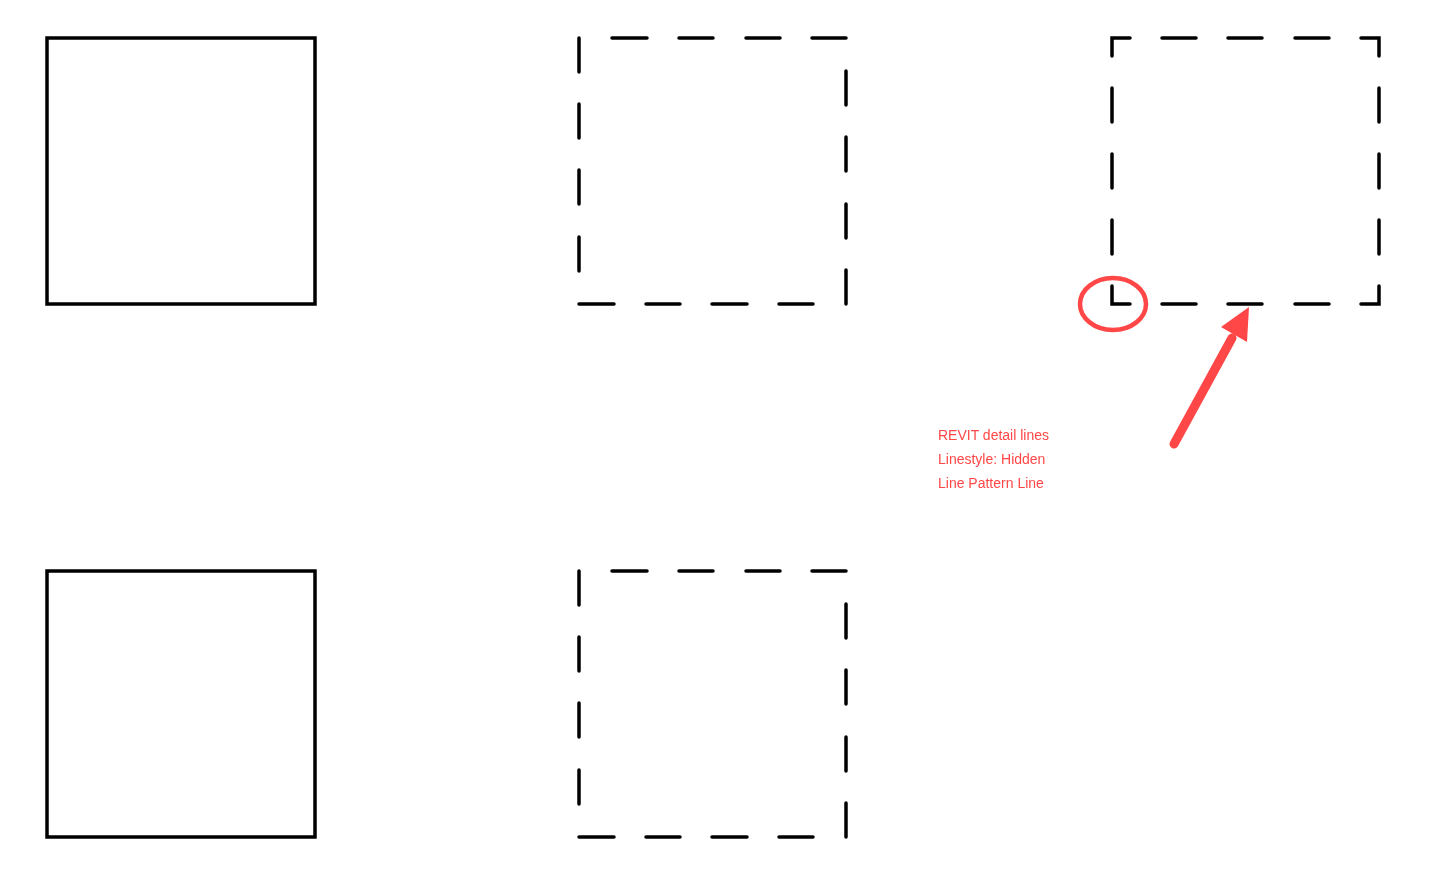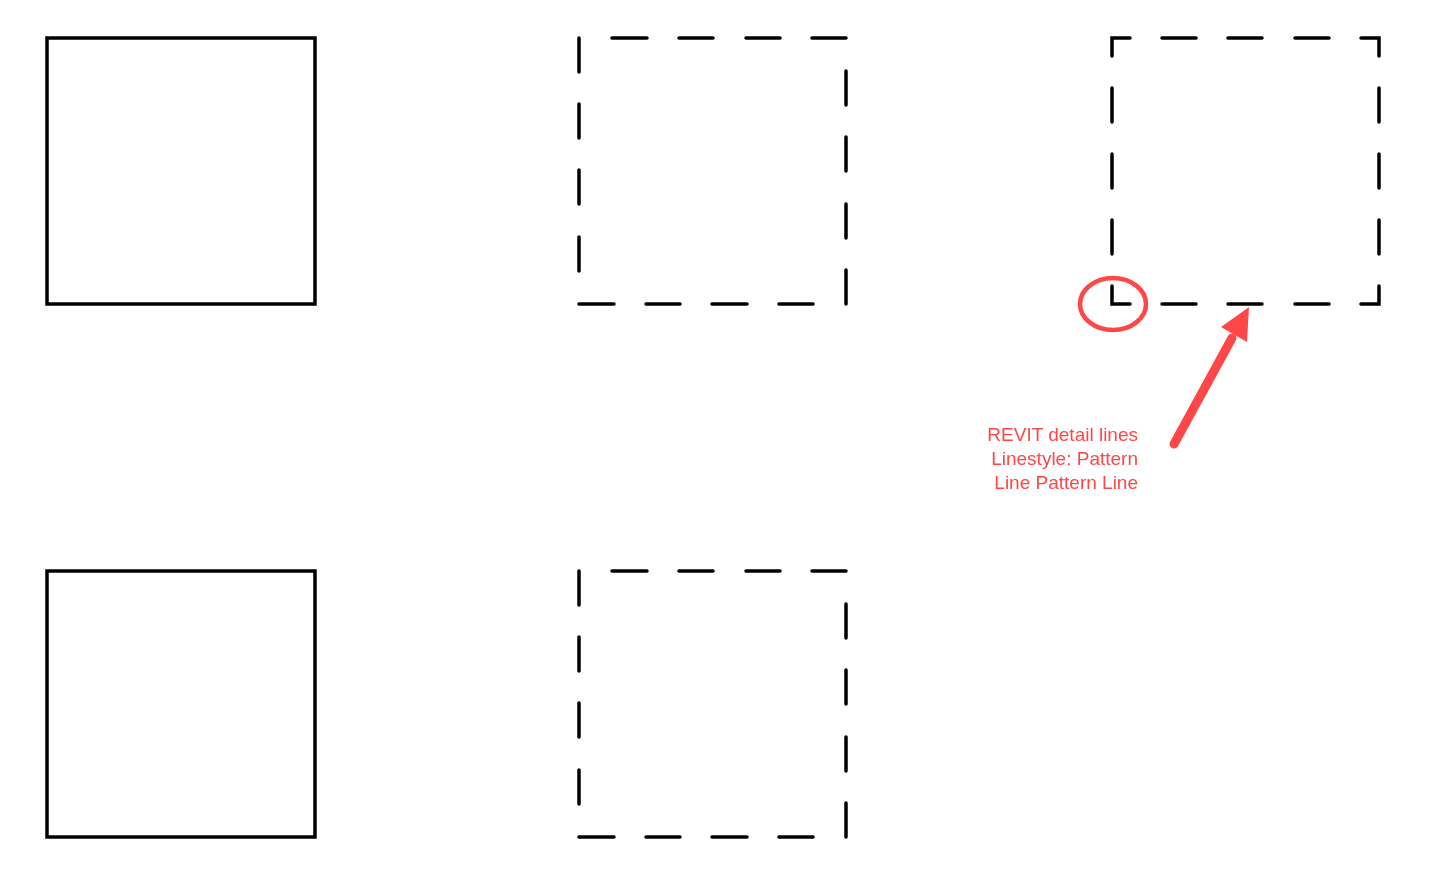--- a/index.html
+++ b/index.html
@@ -19,23 +19,23 @@
       left: 0;
       top: 0;
       width: 1442px;
       height: 883px;
     }
     .annotation-text {
       position: absolute;
       left: 938px;
       top: 423px;
       width: 200px;
-      text-align: right;
+      text-align: left;
       font-family: "Liberation Sans", sans-serif;
-      font-size: 19px;
+      font-size: 14px;
       line-height: 24px;
       color: #ff4747;
     }
     .annotation-text div {
       white-space: nowrap;
     }
   </style>
 </head>
 <body>
 
@@ -117,15 +117,15 @@
     <ellipse cx="1113" cy="304" rx="33" ry="26" fill="none" stroke="#ff4747" stroke-width="4.5"></ellipse>
     <g>
       <line x1="1174" y1="444" x2="1232" y2="338" stroke="#ff4747" stroke-width="9" stroke-linecap="round"></line>
       <polygon points="1249,307 1247,342 1221,327" fill="#ff4747"></polygon>
     </g>
   </g>
 </svg>
 
 <div class="annotation-text">
   <div>REVIT detail lines</div>
-  <div>Linestyle: Pattern</div>
+  <div>Linestyle: Hidden</div>
   <div>Line Pattern Line</div>
 </div>
 
 </body></html>

